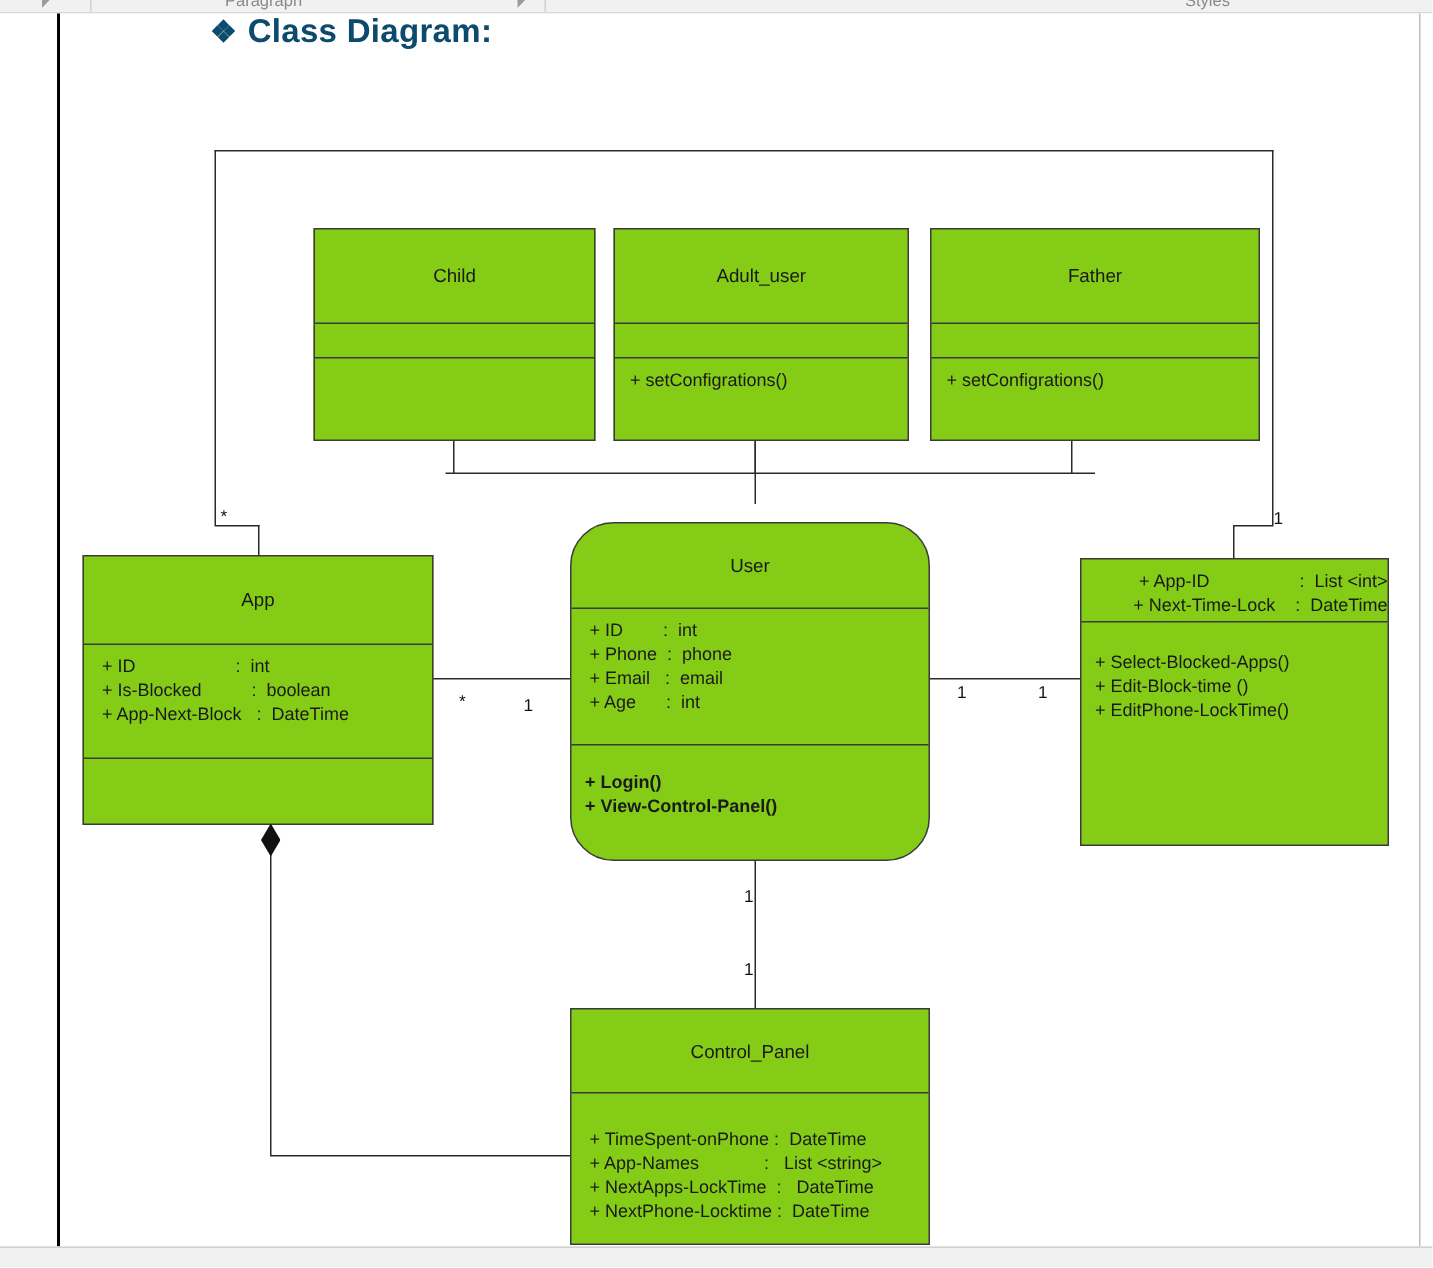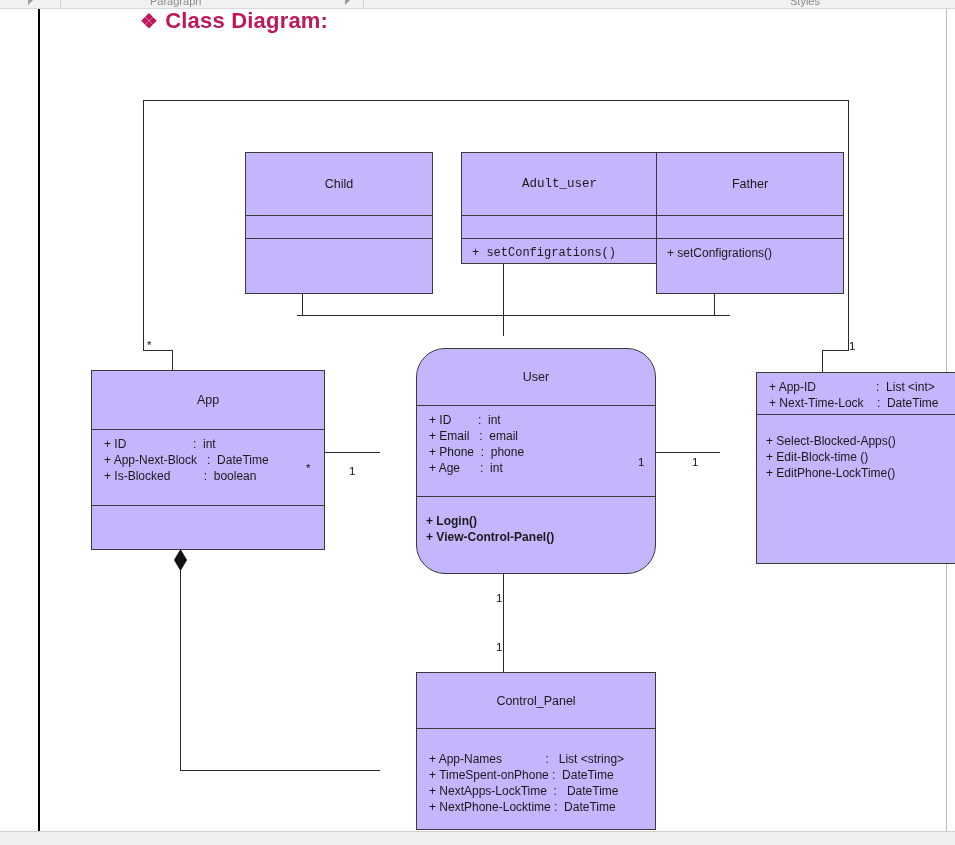--- a/index.html
+++ b/index.html
@@ -80,33 +80,32 @@
     width: 38px; height: 822px;
     background: #ffffff;
   }
 
   
   .heading {
     position: absolute;
     left: 140px; top: 8px;
     font-size: 22px;
     font-weight: bold;
-    color: #be185d;
+    color: #0c4a6e;
     white-space: nowrap;
     letter-spacing: 0.2px;
   }
   .heading .bullet { margin-right: 7px; font-size: 20px; }
 
   
   .uml-class {
     position: absolute;
-    background: #c4b5fd;
+    background: #84cc16;
     border: 1px solid #3b3b3b;
     z-index: 5;
-    margin-left: 36px;
   }
   .uml-name {
     display: flex;
     align-items: center;
     justify-content: center;
     font-size: 12.5px;
     color: #1a1a1a;
     border-bottom: 1px solid #3b3b3b;
     text-align: center;
   }
@@ -233,75 +232,75 @@
 
   <div class="mult" style="left:147px; top:339px;">*</div>
   <div class="mult" style="left:849px; top:340px;">1</div>
 
   <div class="uml-class" style="left:209px; top:152px; width:188px; height:142px;">
     <div class="uml-name" style="height:63px;">Child</div>
     <div class="uml-compartment" style="height:23px; padding:0;"></div>
     <div class="uml-compartment last" style="height:54px; padding:0;"></div>
   </div>
 
-  <div class="uml-class" style="left:425px; top:152px; width:197px; height:112px;font-family:Liberation Mono, monospace;">
+  <div class="uml-class" style="left:409px; top:152px; width:197px; height:142px;">
     <div class="uml-name" style="height:63px;">Adult_user</div>
     <div class="uml-compartment" style="height:23px; padding:0;"></div>
     <div class="uml-compartment last" style="height:54px; padding:6px 0 0 10px;">
       <span class="uml-row">+ setConfigrations()</span>
     </div>
   </div>
 
-  <div class="uml-class" style="left:620px; top:152px; width:188px; height:142px;">
+  <div class="uml-class" style="left:620px; top:152px; width:220px; height:142px;">
     <div class="uml-name" style="height:63px;">Father</div>
     <div class="uml-compartment" style="height:23px; padding:0;"></div>
     <div class="uml-compartment last" style="height:54px; padding:6px 0 0 10px;">
       <span class="uml-row">+ setConfigrations()</span>
     </div>
   </div>
 
   <div class="uml-class" style="left:55px; top:370px; width:234px; height:180px;">
     <div class="uml-name" style="height:59px;">App</div>
     <div class="uml-compartment" style="height:76px; padding:6px 0 0 12px;">
       <span class="uml-row">+ ID                    :  int</span>
+      <span class="uml-row">+ Is-Blocked          :  boolean</span>
       <span class="uml-row">+ App-Next-Block   :  DateTime</span>
-      <span class="uml-row">+ Is-Blocked          :  boolean</span>
     </div>
     <div class="uml-compartment last" style="height:43px; padding:0;"></div>
   </div>
 
   <div class="uml-class" style="left:380px; top:348px; width:240px; height:226px;border-radius:29px;">
     <div class="uml-name" style="height:57px;">User</div>
     <div class="uml-compartment" style="height:91px; padding:6px 0 0 12px;">
       <span class="uml-row">+ ID        :  int</span>
+      <span class="uml-row">+ Phone  :  phone</span>
       <span class="uml-row">+ Email   :  email</span>
-      <span class="uml-row">+ Phone  :  phone</span>
       <span class="uml-row">+ Age      :  int</span>
     </div>
     <div class="uml-compartment last" style="height:76px; padding:16px 0 0 9px;font-weight:bold;">
       <span class="uml-row">+ Login()</span>
       <span class="uml-row">+ View-Control-Panel()</span>
     </div>
   </div>
 
   <div class="uml-class" style="left:720px; top:372px; width:206px; height:192px;">
-    <div class="uml-compartment" style="height:42px; padding:6px 0 0 12px;">
+    <div class="uml-compartment" style="height:42px; padding:6px 0 0 12px;text-align:right;">
       <span class="uml-row">+ App-ID                  :  List &lt;int&gt;</span>
       <span class="uml-row">+ Next-Time-Lock    :  DateTime</span>
     </div>
     <div class="uml-compartment last" style="height:92px; padding:18px 0 0 9px;">
       <span class="uml-row">+ Select-Blocked-Apps()</span>
       <span class="uml-row">+ Edit-Block-time ()</span>
       <span class="uml-row">+ EditPhone-LockTime()</span>
     </div>
   </div>
 
   <div class="uml-class" style="left:380px; top:672px; width:240px; height:158px;">
     <div class="uml-name" style="height:56px;">Control_Panel</div>
     <div class="uml-compartment last" style="height:100px; padding:22px 0 0 12px;">
+      <span class="uml-row">+ TimeSpent-onPhone :  DateTime</span>
       <span class="uml-row">+ App-Names             :   List &lt;string&gt;</span>
-      <span class="uml-row">+ TimeSpent-onPhone :  DateTime</span>
       <span class="uml-row">+ NextApps-LockTime  :   DateTime</span>
       <span class="uml-row">+ NextPhone-Locktime :  DateTime</span>
     </div>
   </div>
 
 </div>
 
 </body></html>

